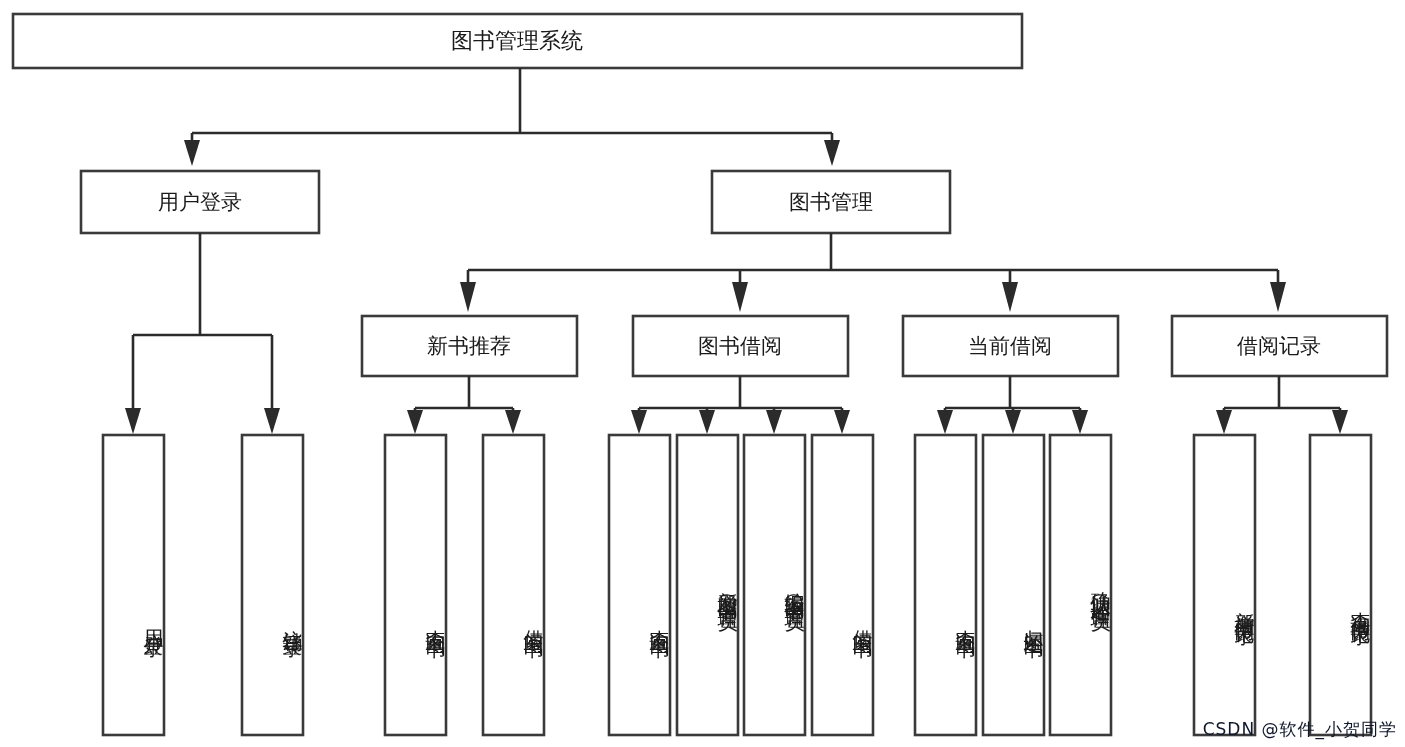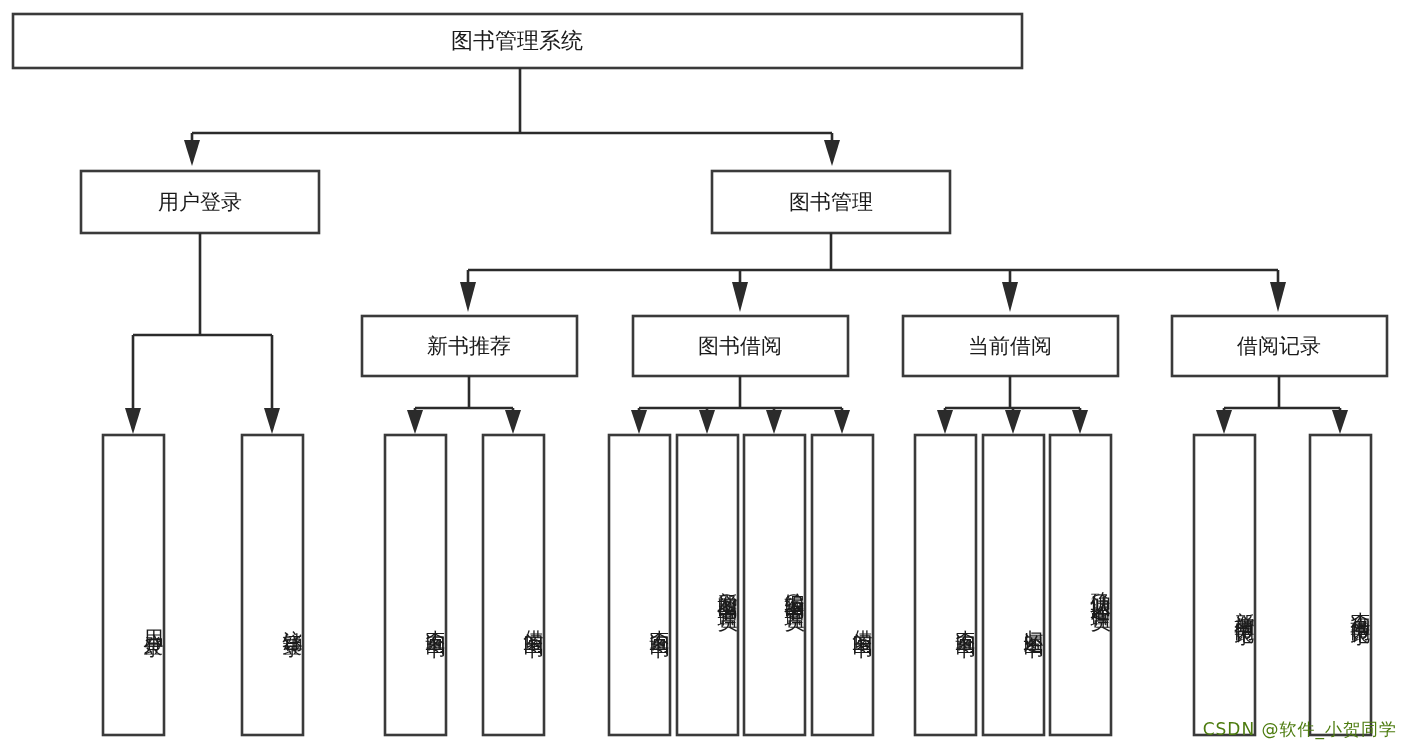--- a/index.html
+++ b/index.html
@@ -61,21 +61,21 @@
     justify-content: center;
     pointer-events: none;
     user-select: none;
   }
   .watermark {
     position: absolute;
     right: 8px;
     bottom: 6px;
     font-family: "DejaVu Sans", "Liberation Sans", sans-serif;
     font-size: 17px;
-    color: #4d7c0f;
+    color: #0f172a;
     letter-spacing: 1px;
     white-space: nowrap;
   }
 </style>
 </head>
 <body>
 
 <div id="diagram-root">
   <svg width="1405" height="747" viewBox="0 0 1405 747">
     <defs></defs>

